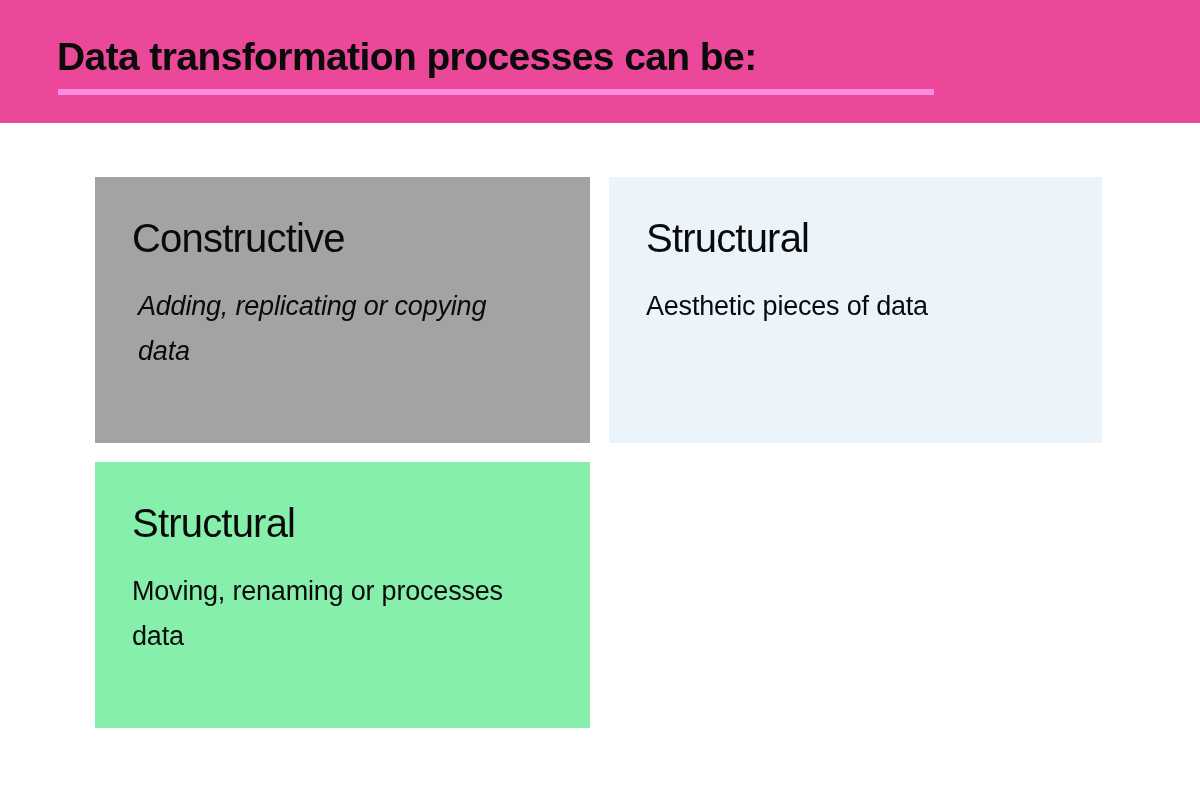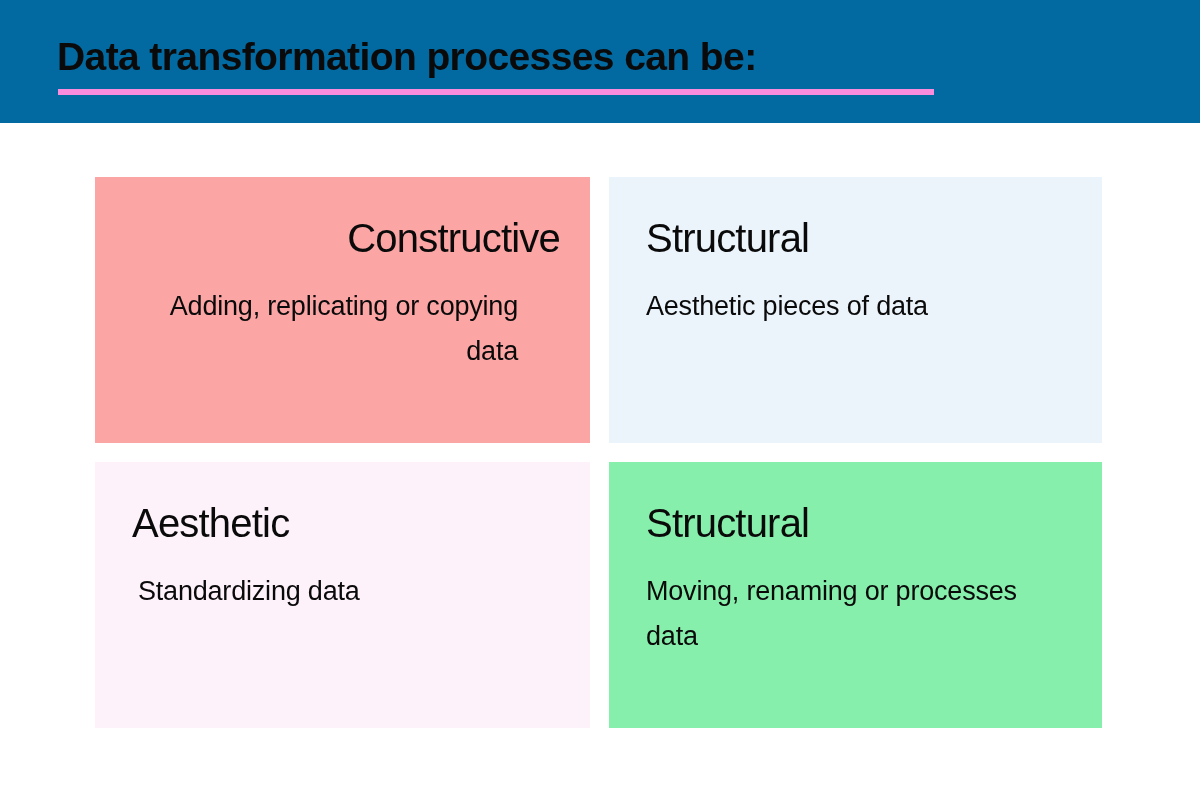--- a/index.html
+++ b/index.html
@@ -77,45 +77,41 @@
   .card-desc {
     margin: 22px 0 0 0;
     font-size: 27px;
     font-weight: 400;
     line-height: 45px;
     letter-spacing: -0.2px;
     color: #0a0a0a;
     max-width: 380px;
   }
   
-  .card.indent-desc .card-desc { margin-left: 6px; }
+  .card.indent-desc .card-desc { margin-left: 6px; font-style: italic; }
 </style>
 </head>
 <body style="background: rgb(255, 255, 255);">
 
-<div class="header-band" style="background: #0369a1;">
+<div class="header-band" style="background: #ec4899;">
   <h1 class="page-title">Data transformation processes can be:</h1>
   <div class="title-underline" style="background: rgb(249, 140, 220);"></div>
 </div>
 
 <div class="card-grid">
 
-  <div class="card indent-desc" style="background: #fca5a5; text-align: right;">
+  <div class="card indent-desc" style="background: #a3a3a3;">
     <h2 class="card-title">Constructive</h2>
     <p class="card-desc">Adding, replicating or copying data</p>
   </div>
 
   <div class="card" style="background: rgb(235, 243, 251);">
     <h2 class="card-title">Structural</h2>
     <p class="card-desc">Aesthetic pieces of data</p>
   </div>
 
-  <div class="card indent-desc" style="background: rgb(253, 241, 250);">
-    <h2 class="card-title">Aesthetic</h2>
-    <p class="card-desc">Standardizing data</p>
-  </div>
 
   <div class="card" style="background: #86efac;">
     <h2 class="card-title">Structural</h2>
     <p class="card-desc">Moving, renaming or processes data</p>
   </div>
 
 </div>
 
 </body></html>

